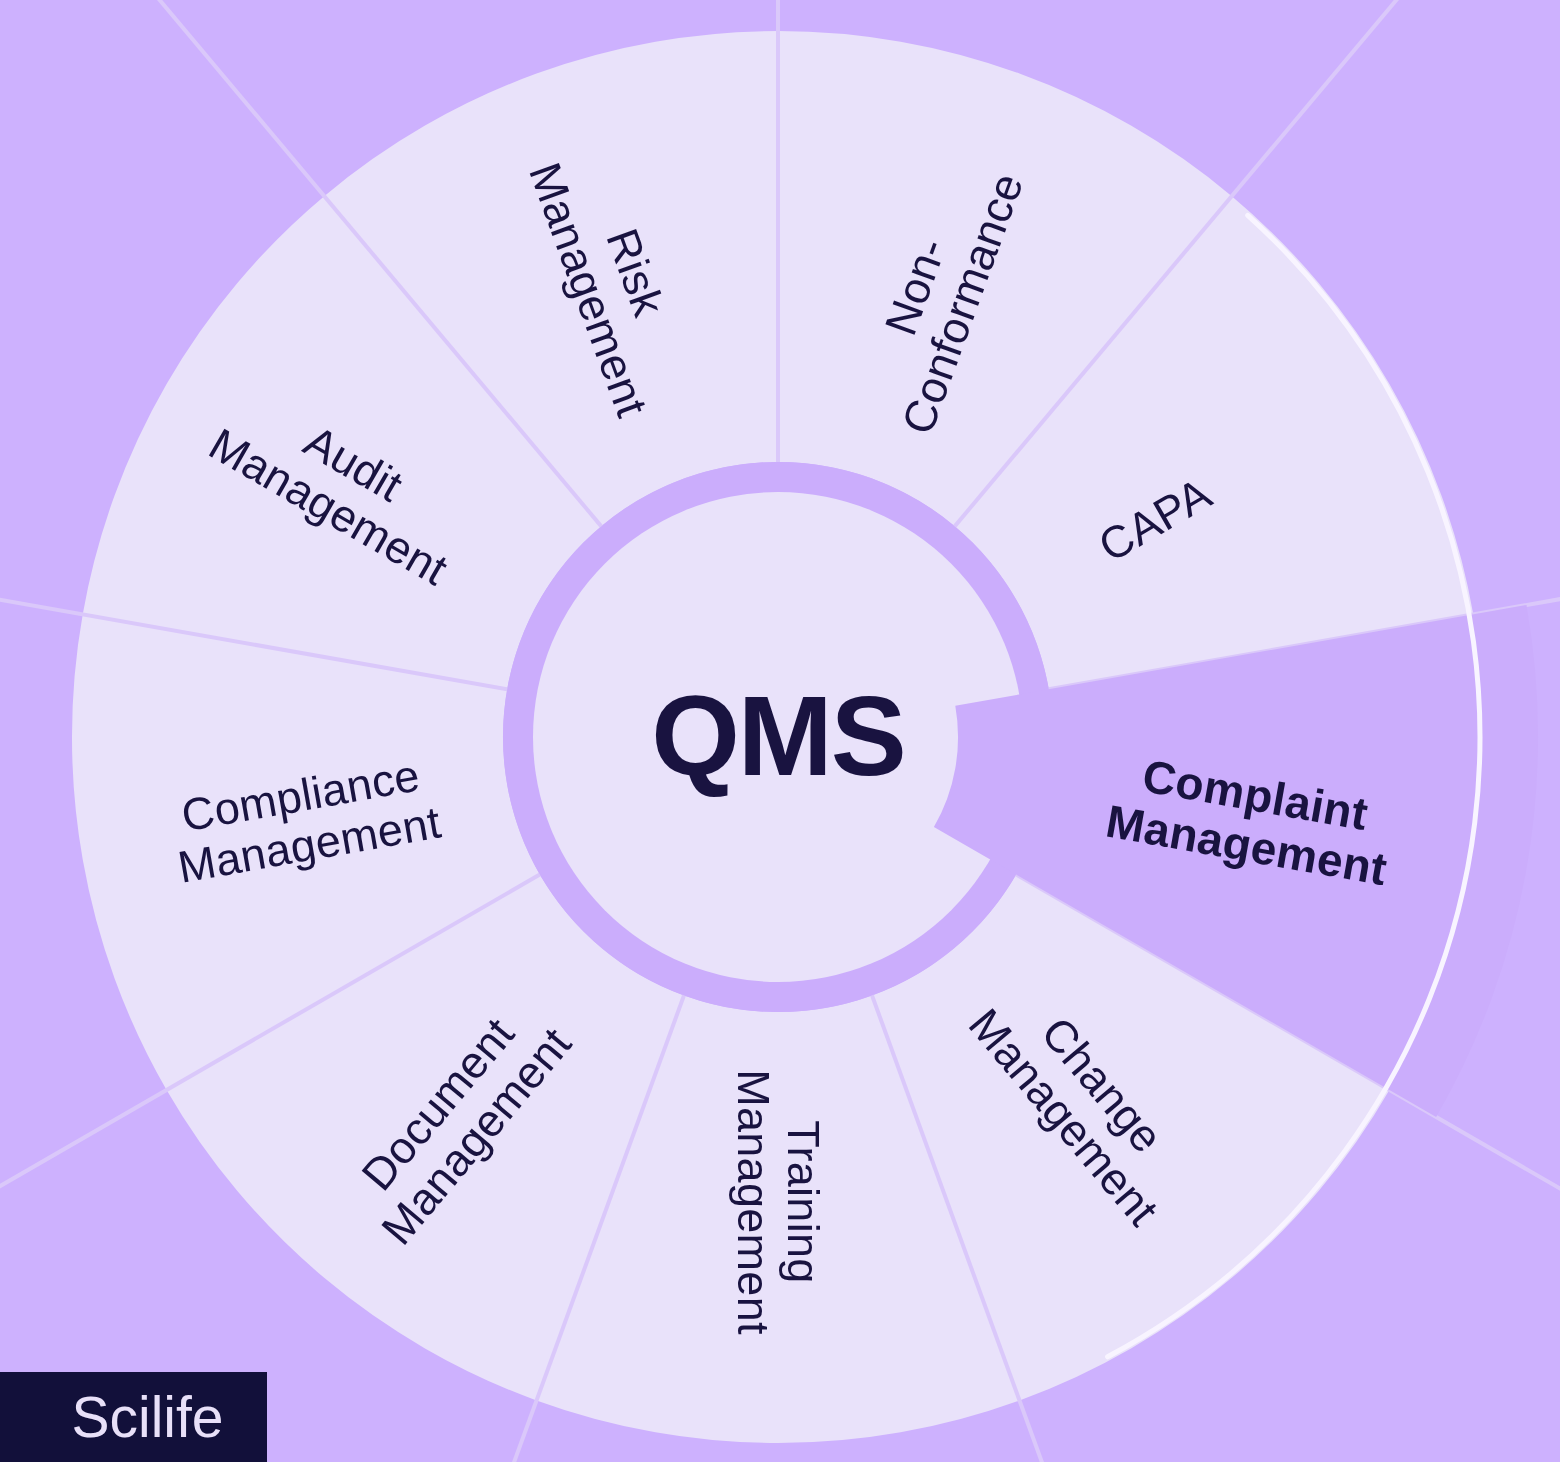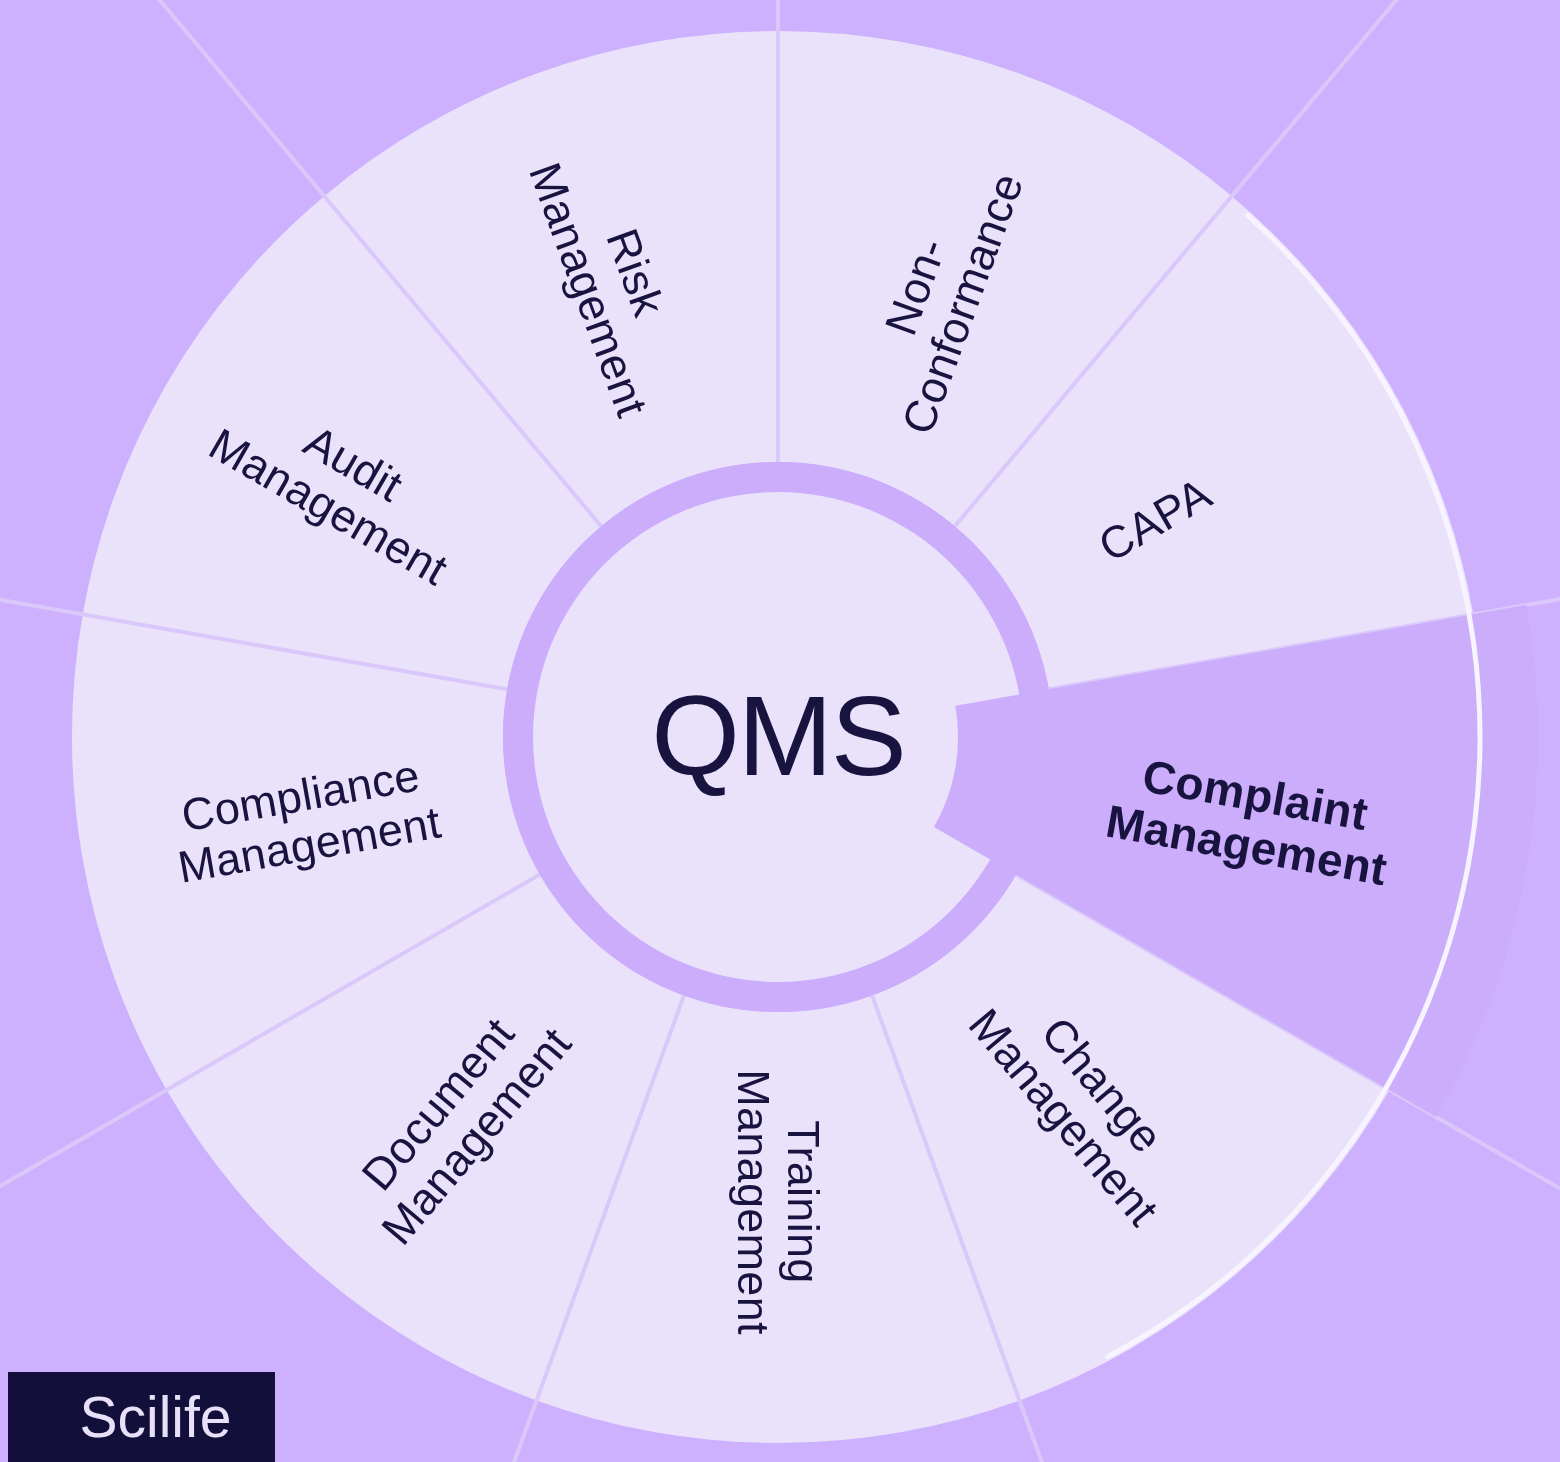--- a/index.html
+++ b/index.html
@@ -25,37 +25,36 @@
   .seg-label.highlighted {
     font-weight: bold;
     font-size: 46px;
   }
   .center-label {
     position: absolute;
     left: 778px;
     top: 735px;
     transform: translate(-50%, -50%);
     font-size: 114px;
-    font-weight: normal;
+    font-weight: bold;
     letter-spacing: -2px;
     color: var(--text, #191340);
   }
   .logo {
     position: absolute;
     left: 0;
     top: 1372px;
     width: 267px;
     height: 90px;
     background: var(--logo-bg, #12103a);
     color: var(--logo-text, #e8e0f8);
     display: flex;
     align-items: center;
     justify-content: center;
     font-size: 57px;
-    margin-left: 8px;
   }
   .logo span { transform: translateX(14px); }
 </style>
 </head>
 <body>
 
 <div class="canvas" style="--bg: #cdb1fe; --text: #191340; --logo-bg: #12103a; --logo-text: #e8e0f8;">
   <svg id="wheel-svg" width="1560" height="1462" viewBox="0 0 1560 1462">
       <path d="M 324.2 196.2 A 706 706 0 0 1 778 31 L 778 462 A 275 275 0 0 0 601.2 526.3 Z" fill="#e9e2fa"></path>
 <path d="M 778 31 A 706 706 0 0 1 1231.8 196.2 L 954.8 526.3 A 275 275 0 0 0 778 462 Z" fill="#e9e2fa"></path>

